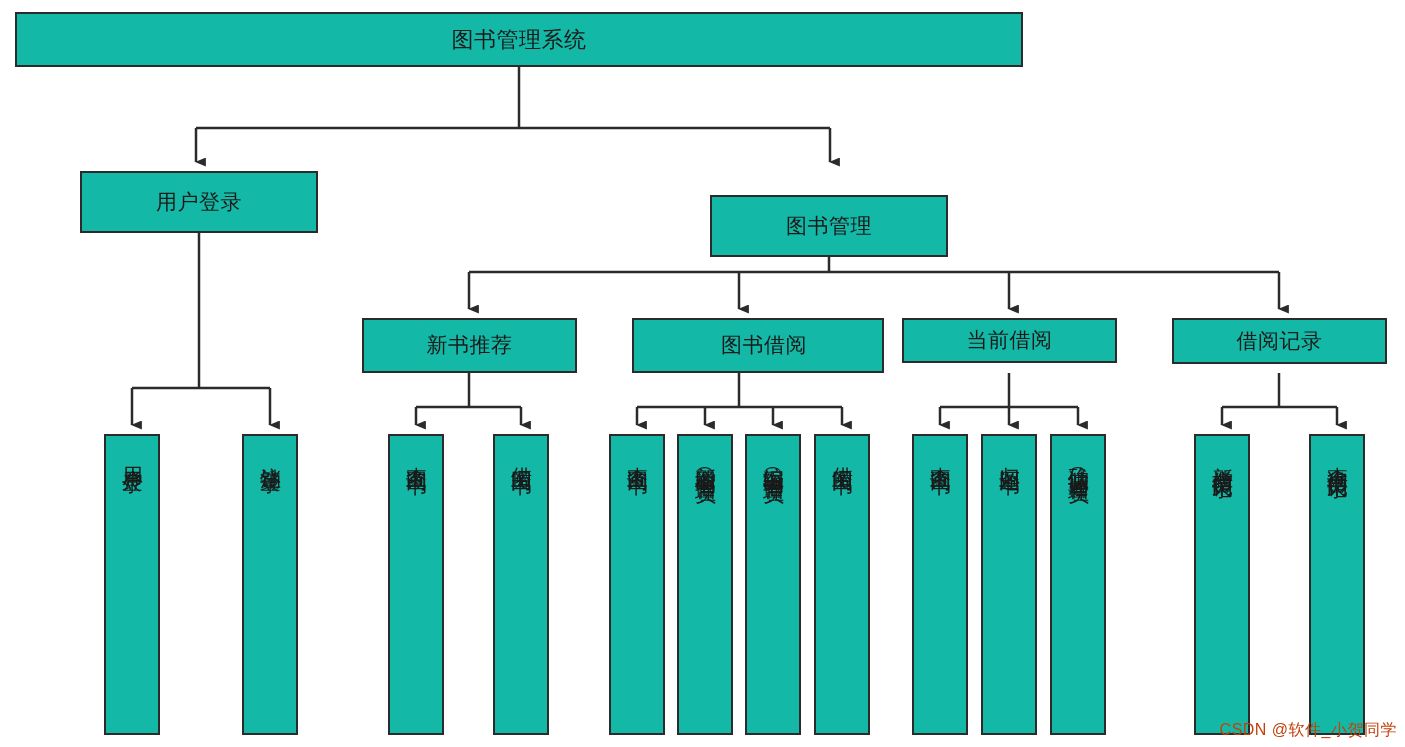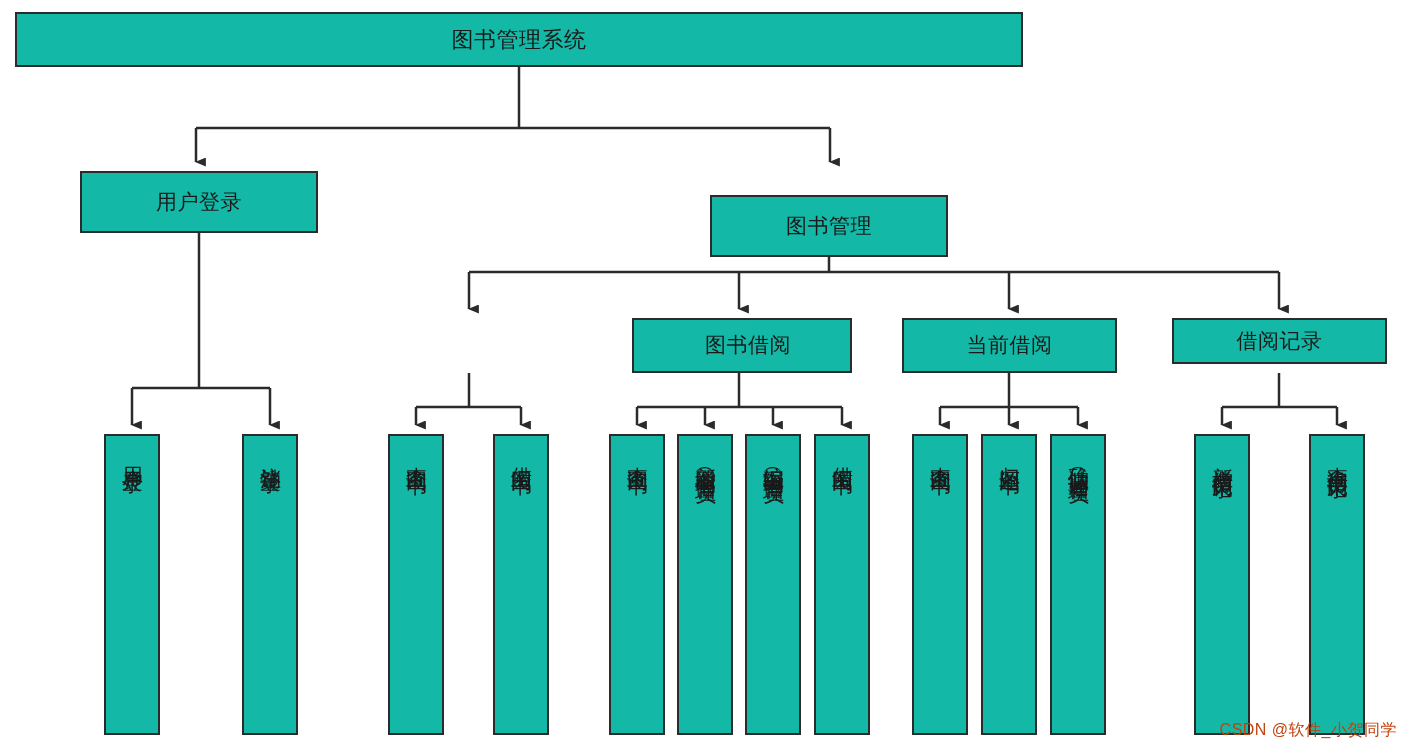--- a/index.html
+++ b/index.html
@@ -136,24 +136,27 @@
     <span class="node-label">图书管理系统</span>
   </div>
 
   <div class="node horizontal" style="left:80px; top:171px; width:238px; height:62px;">
     <span class="node-label">用户登录</span>
   </div>
   <div class="node horizontal" style="left:710px; top:171px; width:238px; height:62px;margin-top:24px;">
     <span class="node-label">图书管理</span>
   </div>
 
-  <div class="node horizontal" style="left:632px; top:318px; width:220px; height:55px;padding-left:12px;">
+  <div class="node horizontal" style="left:362px; top:318px; width:215px; height:55px;">
+    <span class="node-label">新书推荐</span>
+  </div>
+  <div class="node horizontal" style="left:632px; top:318px; width:252px; height:55px;padding-left:12px;">
     <span class="node-label">图书借阅</span>
   </div>
-  <div class="node horizontal" style="left:902px; top:318px; width:215px; height:55px;">
+  <div class="node horizontal" style="left:902px; top:318px; width:215px; height:45px;">
     <span class="node-label">当前借阅</span>
   </div>
   <div class="node horizontal" style="left:1172px; top:318px; width:215px; height:46px;">
     <span class="node-label">借阅记录</span>
   </div>
 
   <div class="node vertical" style="left:104px; top:434px; width:56px; height:301px;">
     <span class="node-label">用户登录</span>
   </div>
   <div class="node vertical" style="left:242px; top:434px; width:56px; height:301px;">

